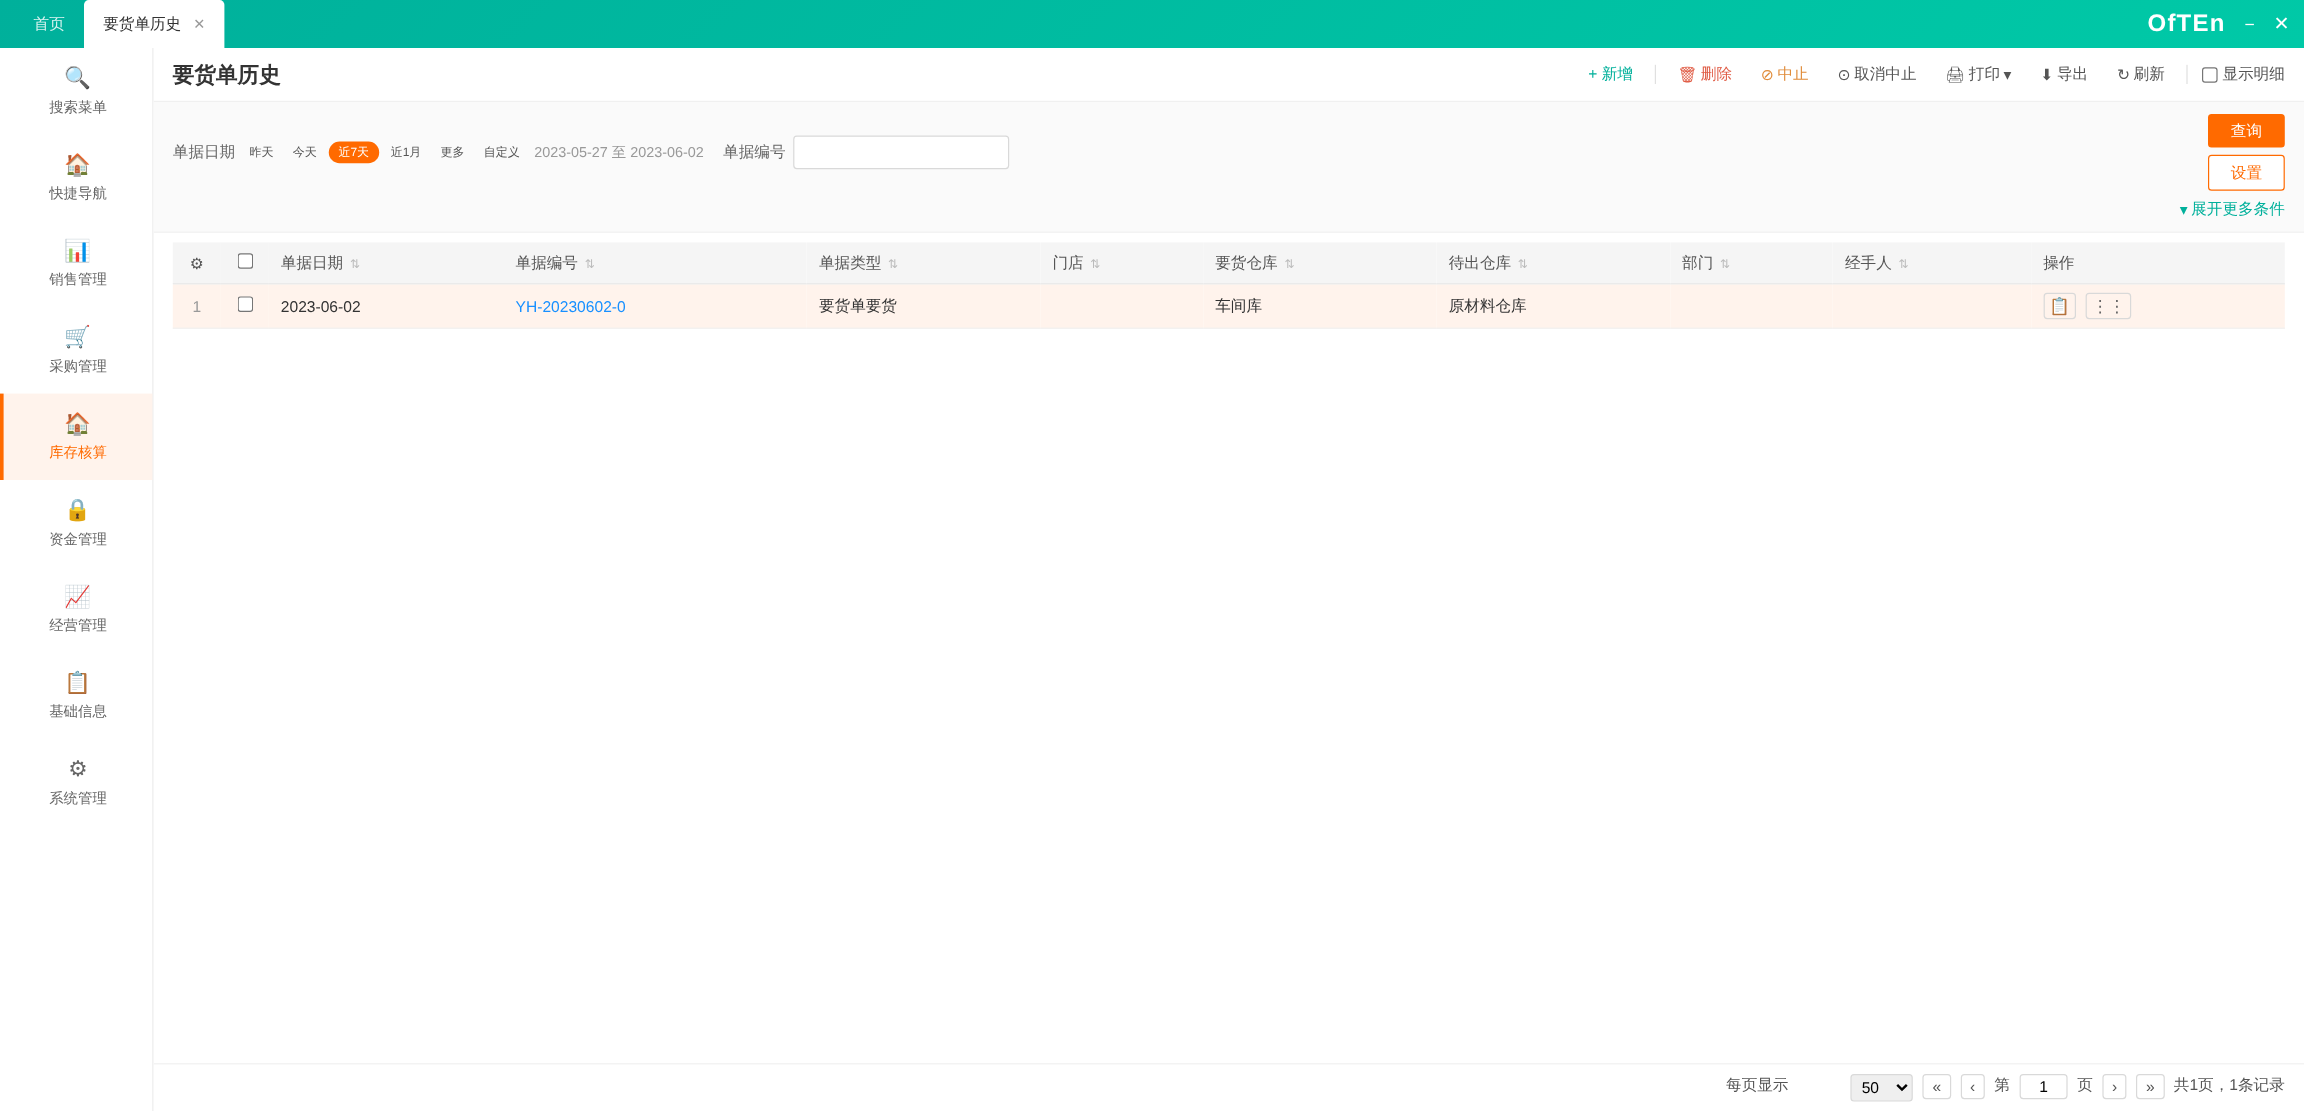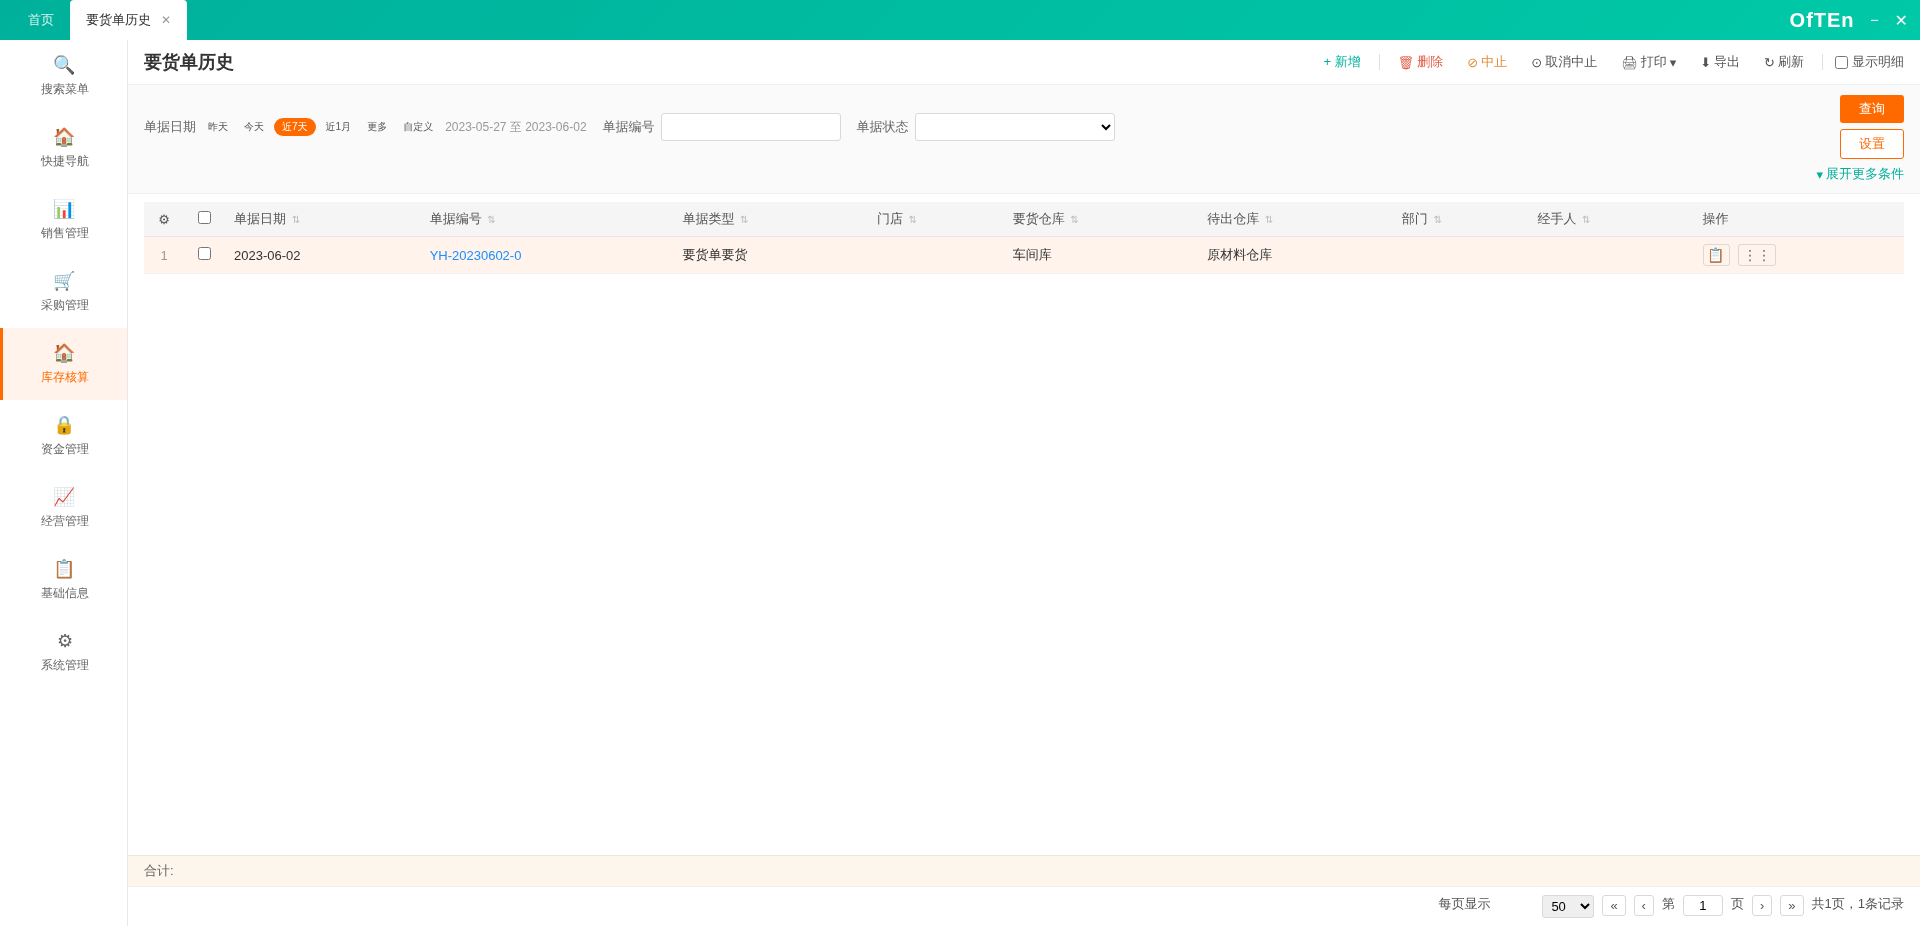--- a/index.html
+++ b/index.html
@@ -436,26 +436,20 @@
             <span class="date-shortcut">自定义</span>
           </div>
           <span class="date-range">2023-05-27 至 2023-06-02</span>
         </div>
 
         <div class="filter-group">
           <span class="filter-label">单据编号</span>
           <input class="filter-input" type="text" placeholder="" style="">
         </div>
 
-        <div class="filter-group">
-          <span class="filter-label">单据状态</span>
-          <select class="filter-select">
-            <option value=""></option>
-          </select>
-        </div>
 
         <div class="filter-actions">
           <button class="action-btn btn-query">查询</button>
           <button class="action-btn btn-settings">设置</button>
         </div>
       </div>
 
       <div class="filter-second-row">
         <span class="expand-btn">
           <span>▾</span>
@@ -531,24 +525,20 @@
               <div class="op-icons">
                 <span class="op-icon" title="编辑">📋</span>
                 <span class="op-icon" title="更多">⋮⋮</span>
               </div>
             </td>
           </tr>
         </tbody>
       </table>
     </div>
 
-    <div class="footer-summary">
-      <span>合计:</span>
-      <span></span>
-    </div>
 
     <div class="pagination">
       <span>每页显示</span>
       <select class="page-size-select">
         <option value="50">50</option>
         <option value="10">10</option>
         <option value="20">20</option>
         <option value="100">100</option>
       </select>
       <button class="page-btn">«</button>

